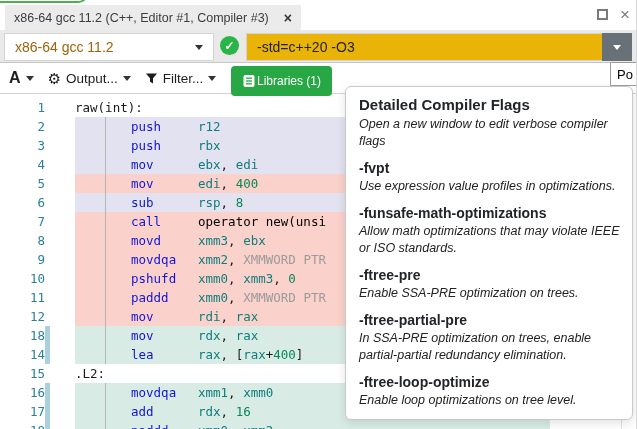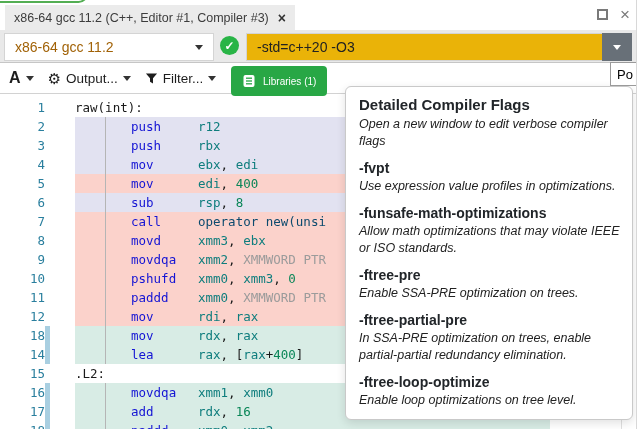--- a/index.html
+++ b/index.html
@@ -9,21 +9,21 @@
     font-family:"Liberation Sans", sans-serif; background:#fff;
     border-right:1px solid #d8d8d8;
   }
   
   .green-arc { position:absolute; left:-44px; top:-16px; width:132px; height:19px;
     border:2px solid #53ae53; border-radius:10px; background:transparent; z-index:3; }
 
   
   .tabbar { position:absolute; left:0; top:5px; width:100%; height:25px; background:#fff; }
   .tab { position:absolute; left:5px; top:0; height:25px; padding:0 9px;
-    background:#ebebeb; display:flex; align-items:center; gap:9px;
+    background:#ebebeb; display:flex; align-items:center; gap:15px;
     font-size:12.5px; color:#3c3c3c; }
   .tab-close { font-size:14px; font-weight:bold; color:#333; line-height:1; cursor:pointer; }
   .win-controls { position:absolute; right:6px; top:4px; display:flex; align-items:center; gap:12px; }
   .win-max { width:11px; height:11px; border:2px solid #7a7a7a; }
   .win-close { font-size:17px; color:#7a7a7a; line-height:11px; }
 
   
   .compiler-row { position:absolute; left:0; top:30px; width:100%; height:33px;
     background:#e9e9e9; border-bottom:1px solid #c6c6c6; }
   .compiler-select { position:absolute; left:4px; top:3px; width:210px; height:28px;
@@ -43,39 +43,39 @@
   .options-dd .caret { border-top-color:#fff; }
 
   
   .toolbar { position:absolute; left:0; top:63px; width:100%; height:31px;
     background:#fff; border-bottom:1px solid #d2d2d2; display:flex; align-items:center; }
   .tb-item { display:flex; align-items:center; gap:5px; font-size:13.5px; color:#1d1d1d;
     margin-left:14px; cursor:pointer; }
   .tb-font { font-weight:bold; font-size:16px; margin-left:9px; }
   .gear { font-size:15px; line-height:1; }
   .libraries-btn { position:absolute; left:231px; top:3px; height:30px; padding:0 11px;
-    border-radius:4px; display:flex; align-items:center; gap:7px; color:#fff;
-    font-size:10px; border:none; z-index:4; }
+    border-radius:4px; display:flex; align-items:center; gap:1px; color:#fff;
+    font-size:12px; border:none; z-index:4; }
 
   
   .asm { position:absolute; left:0; top:94px; width:100%; height:335px; background:#fff;
     font-family:"DejaVu Sans Mono","Liberation Mono",monospace; font-size:12.5px;
     padding-top:4px; }
   .asm-row { position:relative; height:19px; line-height:19px; white-space:pre; }
   .gutter { position:absolute; left:0; top:0; width:45px; text-align:right; color:#2a7f9e; }
   .mark { position:absolute; left:45px; top:0; width:5px; height:19px; background:#a9cfe1; }
   .linebg { position:absolute; left:75px; top:0; width:475px; height:19px; }
   .bg-lav  { background:#e2e2f1; }
   .bg-pink { background:#fbd2cb; }
   .bg-mint { background:#d8ece5; }
   .guide { position:absolute; left:105px; top:0; width:1px; height:19px; background:#b5b5b5; }
   .codeln { position:absolute; left:75px; top:0; color:#1a1a1a; }
   .mn { color:#1414d4; display:inline-block; min-width:67px; }
   .tok-reg { color:#0e7d7d; } .tok-num { color:#0a8658; }
-  .tok-kw { color:#9b9b9b; } .tok-call { color:#0c4a6e; } .tok-pl { color:#1a1a1a; }
+  .tok-kw { color:#9b9b9b; } .tok-call { color:#000000; } .tok-pl { color:#1a1a1a; }
   .ind { padding-left:56px; }
 
   
   .popover { position:absolute; left:345px; top:86px; width:288px; background:#fff;
     border:1px solid #c9c9c9; border-radius:6px; box-shadow:0 3px 10px rgba(0,0,0,.12);
     z-index:10; padding:9px 6px 10px 13px; }
   .pop-title { font-size:15px; font-weight:bold; color:#212529; margin-bottom:3px; }
   .pop-sub { font-size:12.5px; font-style:italic; color:#222; line-height:17px; }
   .flag { margin-top:9px; }
   .flag-name { font-size:14px; font-weight:bold; color:#212529; line-height:19px; }

